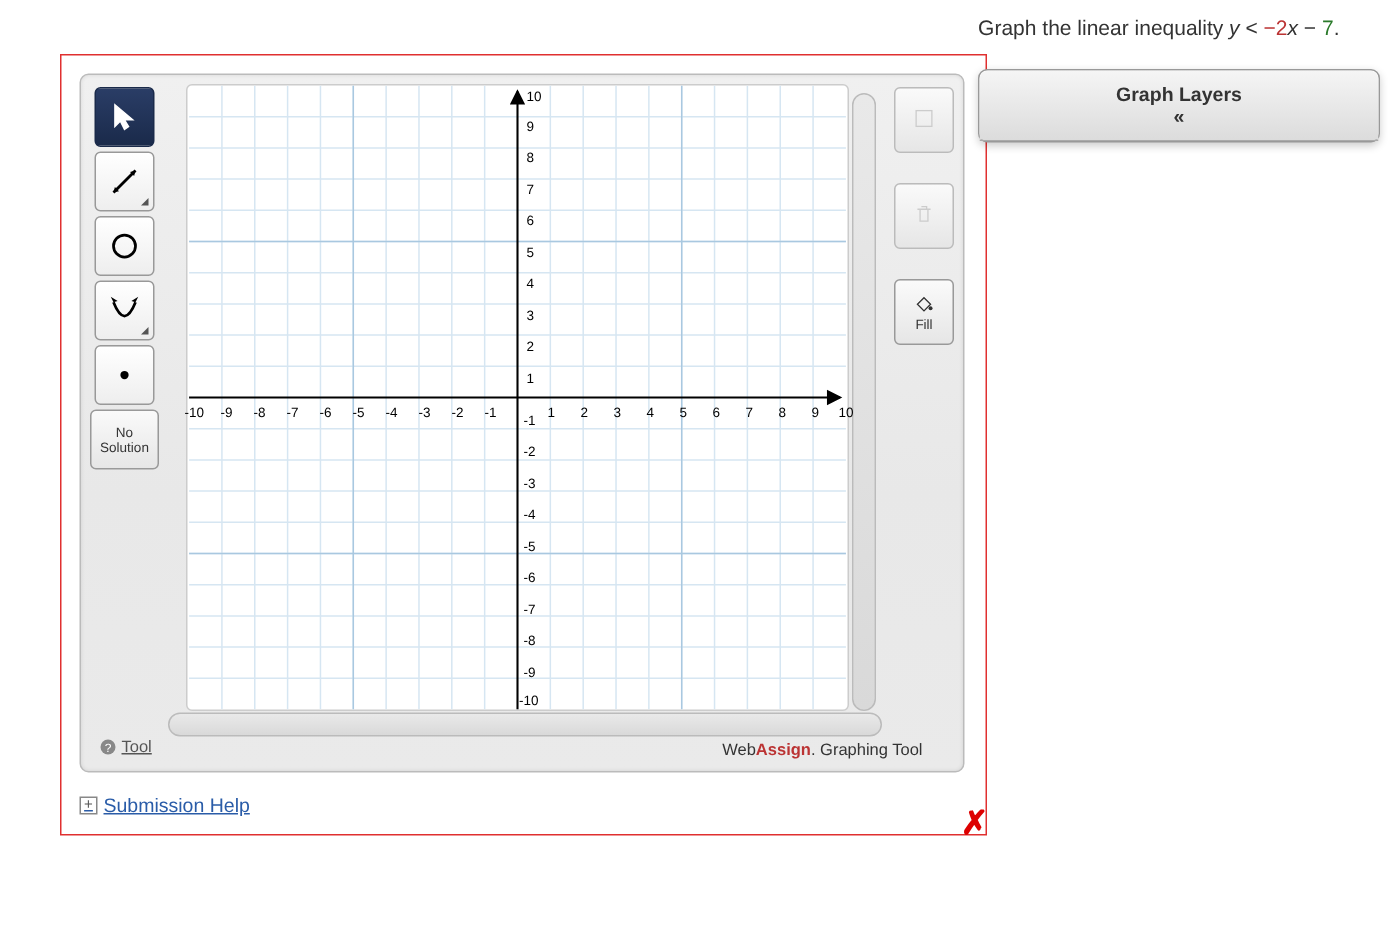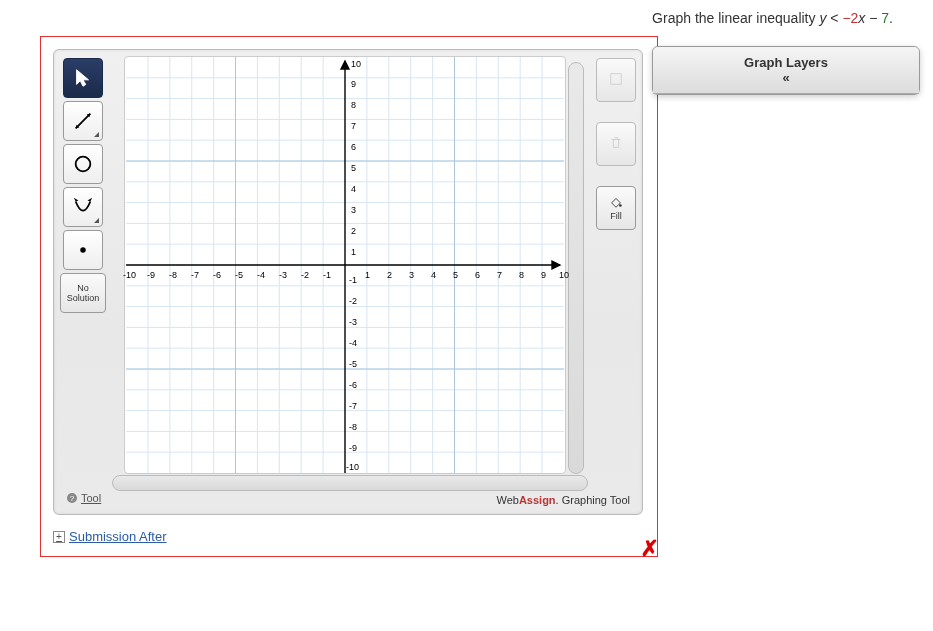--- a/index.html
+++ b/index.html
@@ -108,21 +108,21 @@
       gap:2px; cursor:pointer;
     }
     .action-btn.enabled { color:#333; border-color:#999;}
     .action-btn svg{width:14px;height:14px;}
     .help-link {
       position:absolute; left:12px; bottom:10px;
       font-size:11px; color:#555; text-decoration:underline; cursor:pointer;
       display:flex; align-items:center; gap:3px;
     }
     .branding {
-      position:absolute; right:12px; bottom:8px;
+      position:absolute; right:27px; bottom:8px;
       font-size:11px; color:#333;
     }
     .branding .wa1{font-weight:normal;}
     .branding .wa2{font-weight:bold; color:#b33;}
 
     .submission-link {
       margin-top:14px;
       color:#2a5ca8; text-decoration:underline; cursor:pointer;
       font-size:13px;
       display:inline-flex; align-items:center; gap:4px;
@@ -356,21 +356,21 @@
         </svg>
       <span>Tool</span>
     </div>
     <div class="branding">
       <span class="wa1">Web</span><span class="wa2">Assign</span><span>. Graphing Tool</span>
     </div>
   </div>
 
   <div class="submission-link">
     <span class="plus-box">+</span>
-    <span>Submission After</span>
+    <span>Submission Help</span>
   </div>
 
   <div class="x-mark">✗</div>
 </div>
 
 <div class="layers-panel">
   <div class="layers-header">
     <span>Graph Layers</span>
     <span class="collapse-ico">«</span>
   </div>

